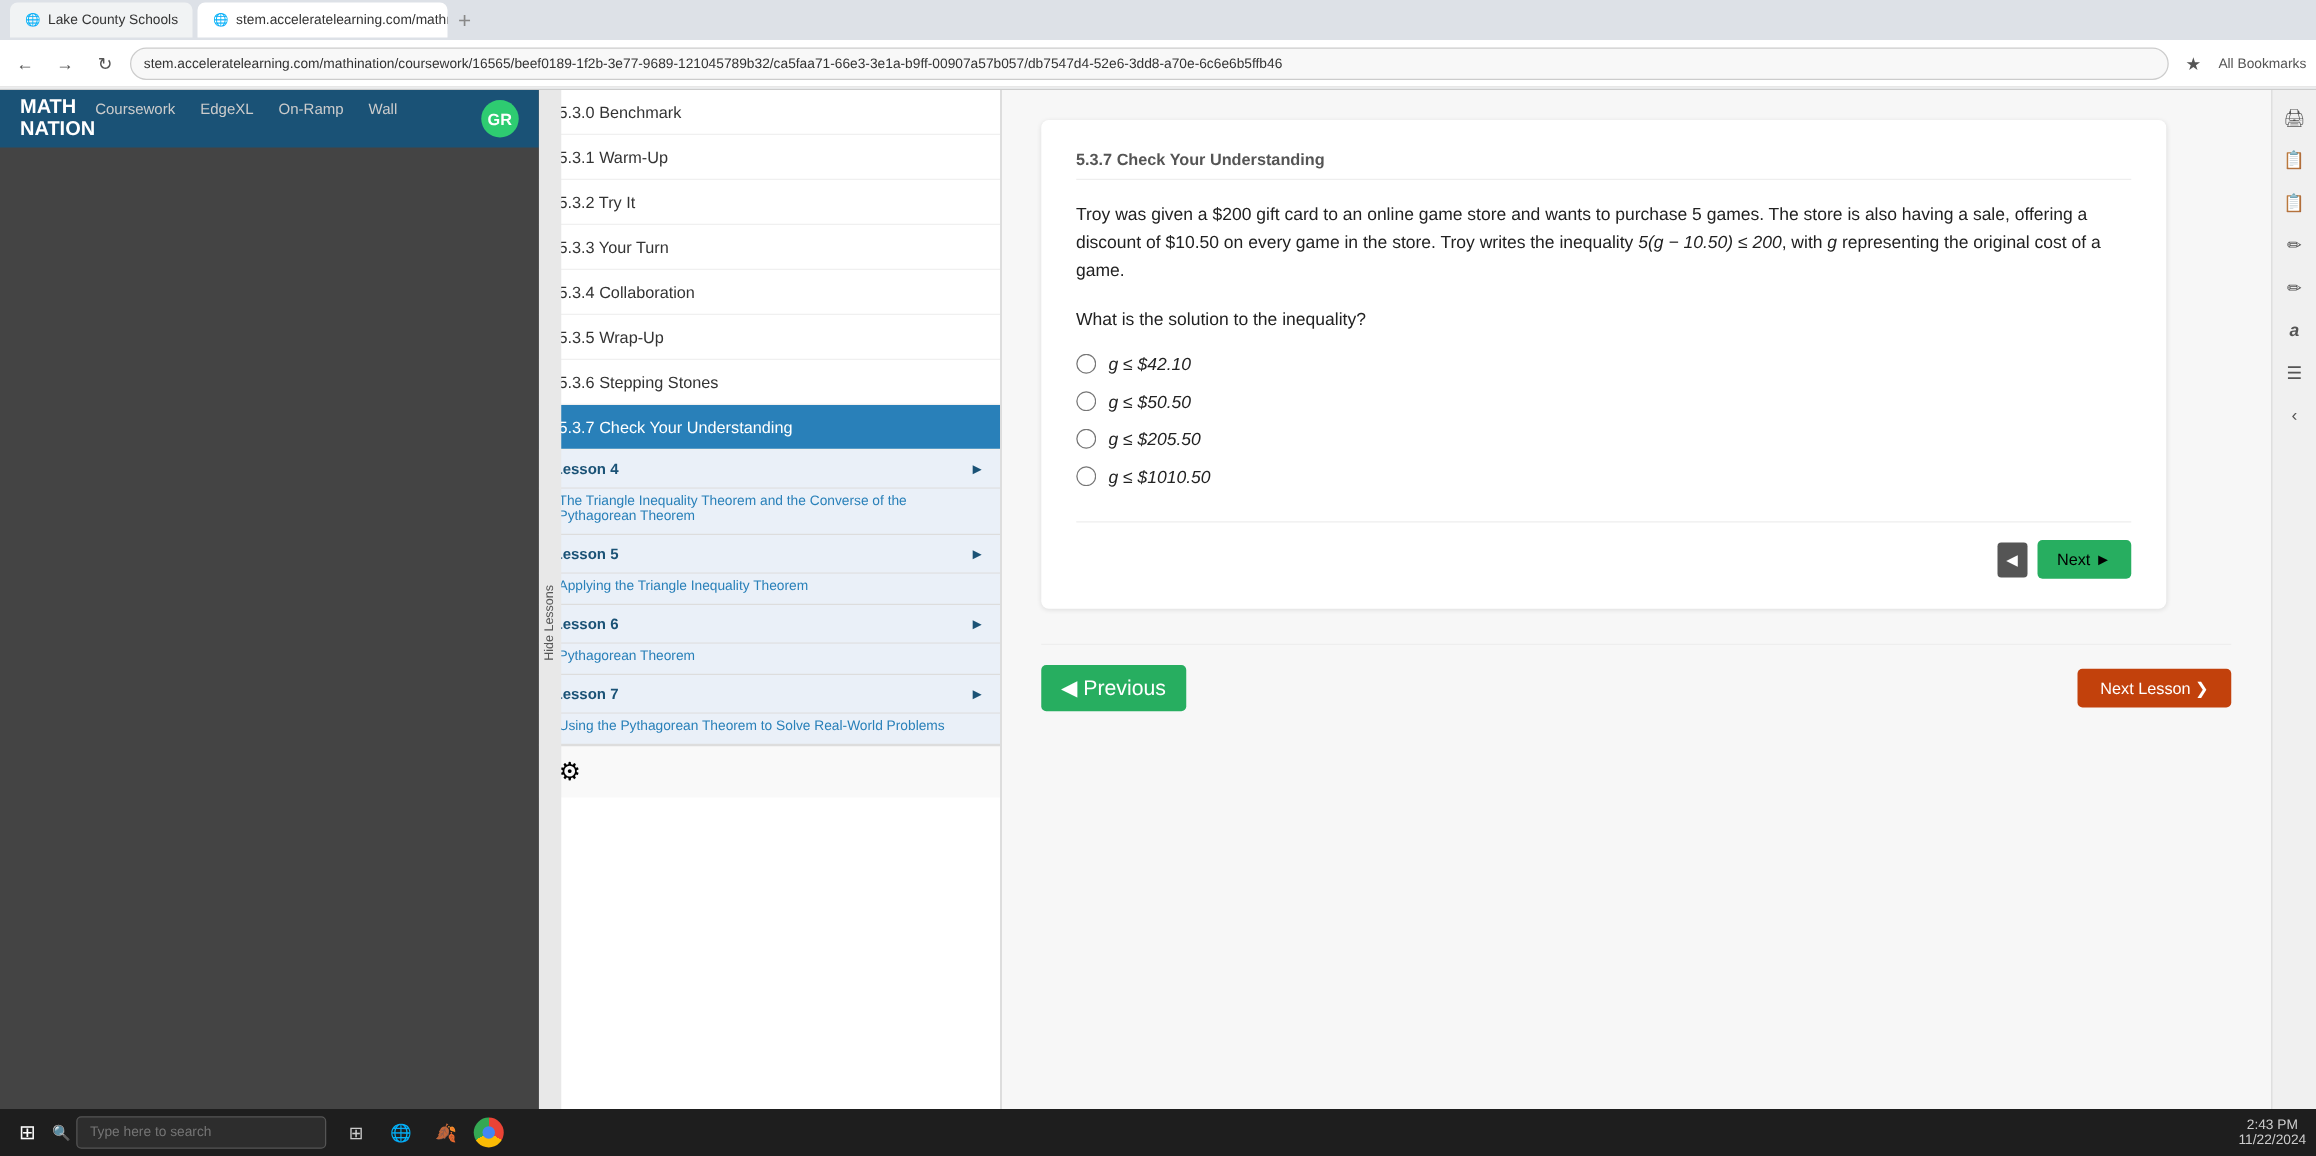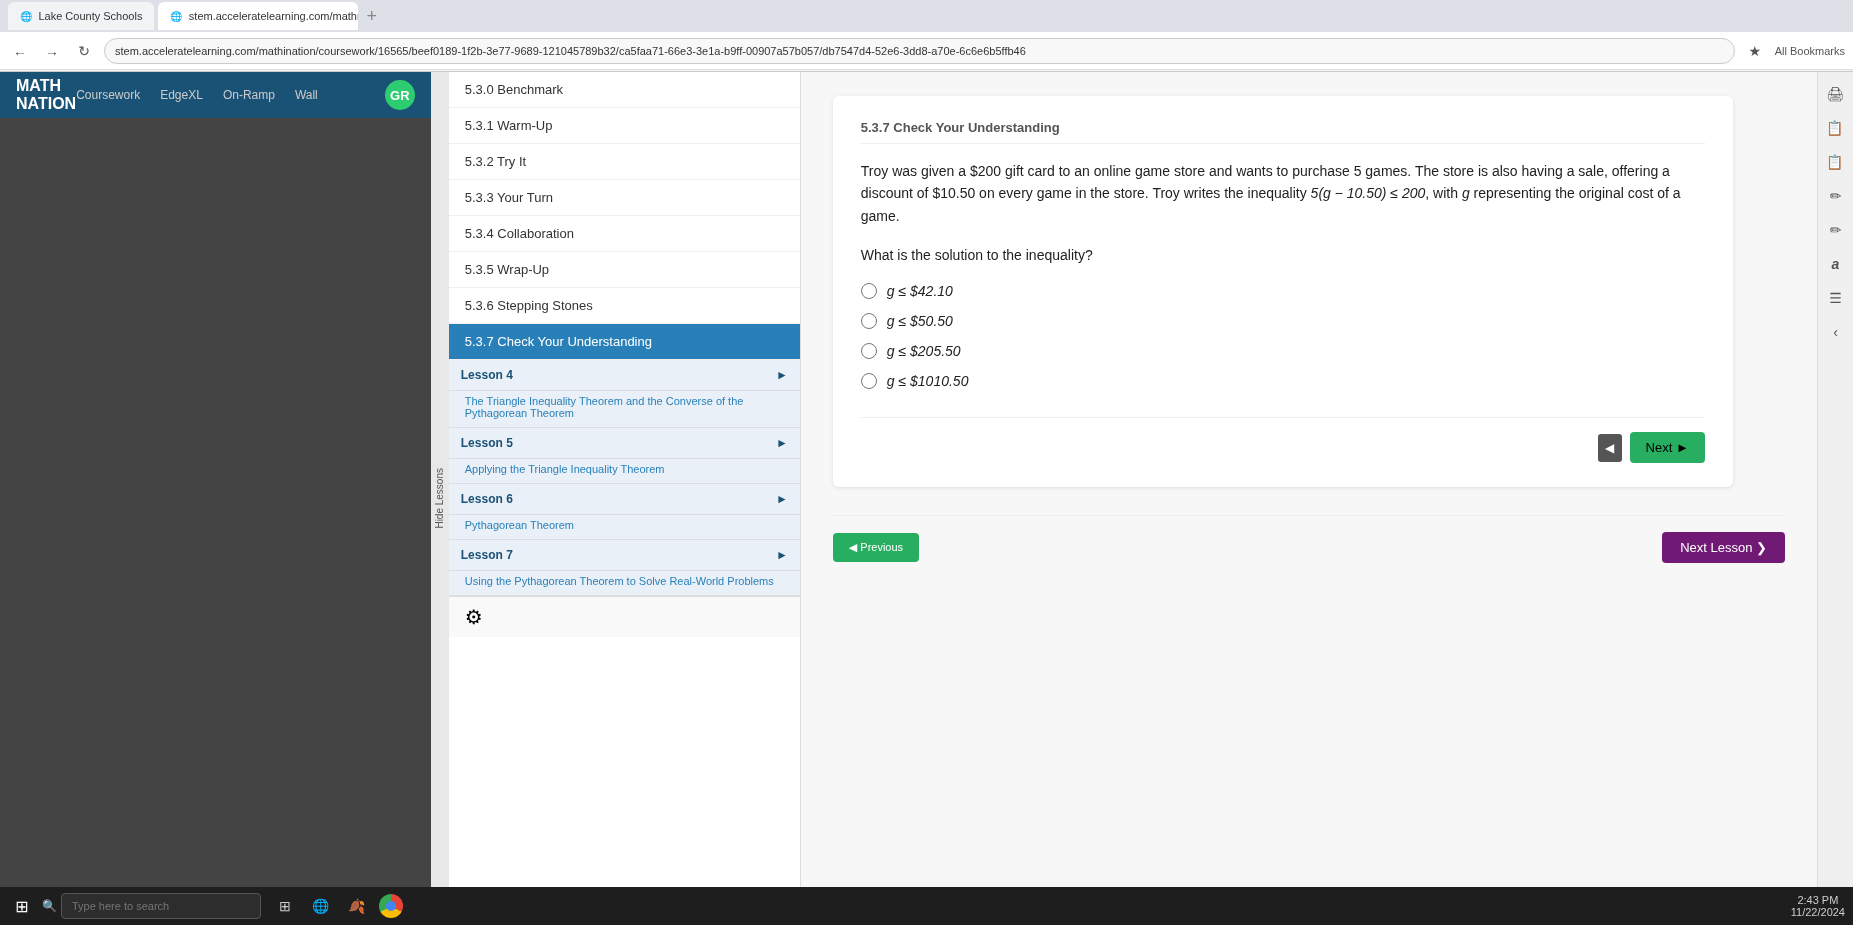--- a/index.html
+++ b/index.html
@@ -83,21 +83,20 @@
     .logo {
       color: #fff;
       font-size: 16px;
       font-weight: bold;
       line-height: 1.1;
     }
     .logo span { display: block; }
     .top-nav-links {
       display: flex;
       gap: 20px;
-      align-items: center;
     }
     .top-nav-link {
       color: #ccc;
       font-size: 12px;
       cursor: pointer;
       text-decoration: none;
     }
     .user-avatar {
       width: 30px; height: 30px;
       background: #2ecc71;
@@ -253,40 +252,40 @@
     .answer-option input[type="radio"] {
       width: 16px; height: 16px;
       cursor: pointer;
     }
     .btn-prev {
       background: #27ae60;
       color: #fff;
       border: none;
       border-radius: 4px;
       padding: 8px 16px;
-      font-size: 11px;
+      font-size: 17px;
       cursor: pointer;
       display: flex;
       align-items: center;
       gap: 6px;
     }
     .btn-next {
       background: #27ae60;
       color: #000000;
       border: none;
       border-radius: 4px;
       padding: 8px 16px;
       font-size: 13px;
       cursor: pointer;
       display: flex;
       align-items: center;
       gap: 6px;
     }
     .btn-next-lesson {
-      background: #701a75;
+      background: #c2410c;
       color: #fff;
       border: none;
       border-radius: 4px;
       padding: 8px 18px;
       font-size: 13px;
       cursor: pointer;
       display: flex;
       align-items: flex-end;
       gap: 6px;
     }
@@ -412,21 +411,21 @@
     <div class="progress-bar-fill"></div>
   </div>
 
   <div class="content-area">
 
     <div class="sidebar" style="position:relative;">
 
       <div style="position:absolute; left:0; top:0; width:18px; height:100%; background:#e8e8e8; display:flex; align-items:center; justify-content:center; cursor:pointer; z-index:5;">
         <span style="writing-mode:vertical-rl; font-size:10px; color:#555; transform:rotate(180deg); white-space:nowrap;">Hide Lessons</span>
       </div>
-      <div style="margin-left:18px;">
+      <div style="">
 
         <div class="sidebar-item">
           <span>5.3.0 Benchmark</span>
         </div>
         <div class="sidebar-item">
           <span>5.3.1 Warm-Up</span>
         </div>
         <div class="sidebar-item">
           <span>5.3.2 Try It</span>
         </div>

